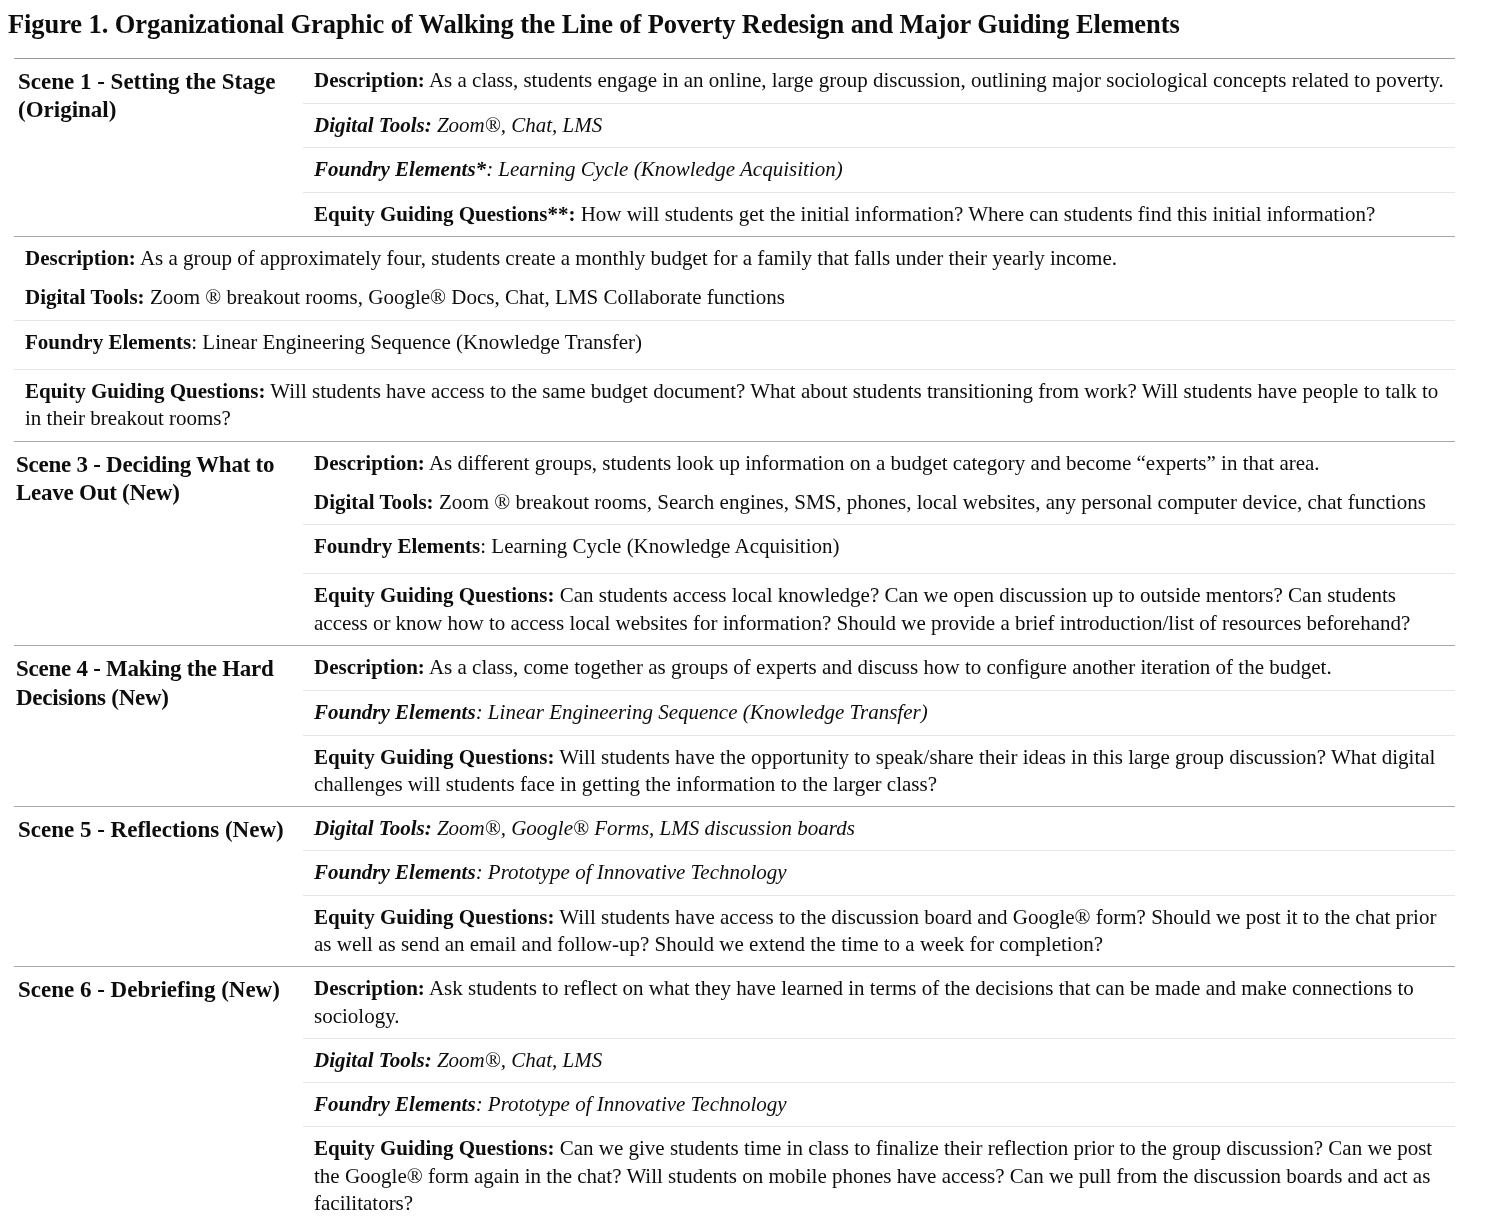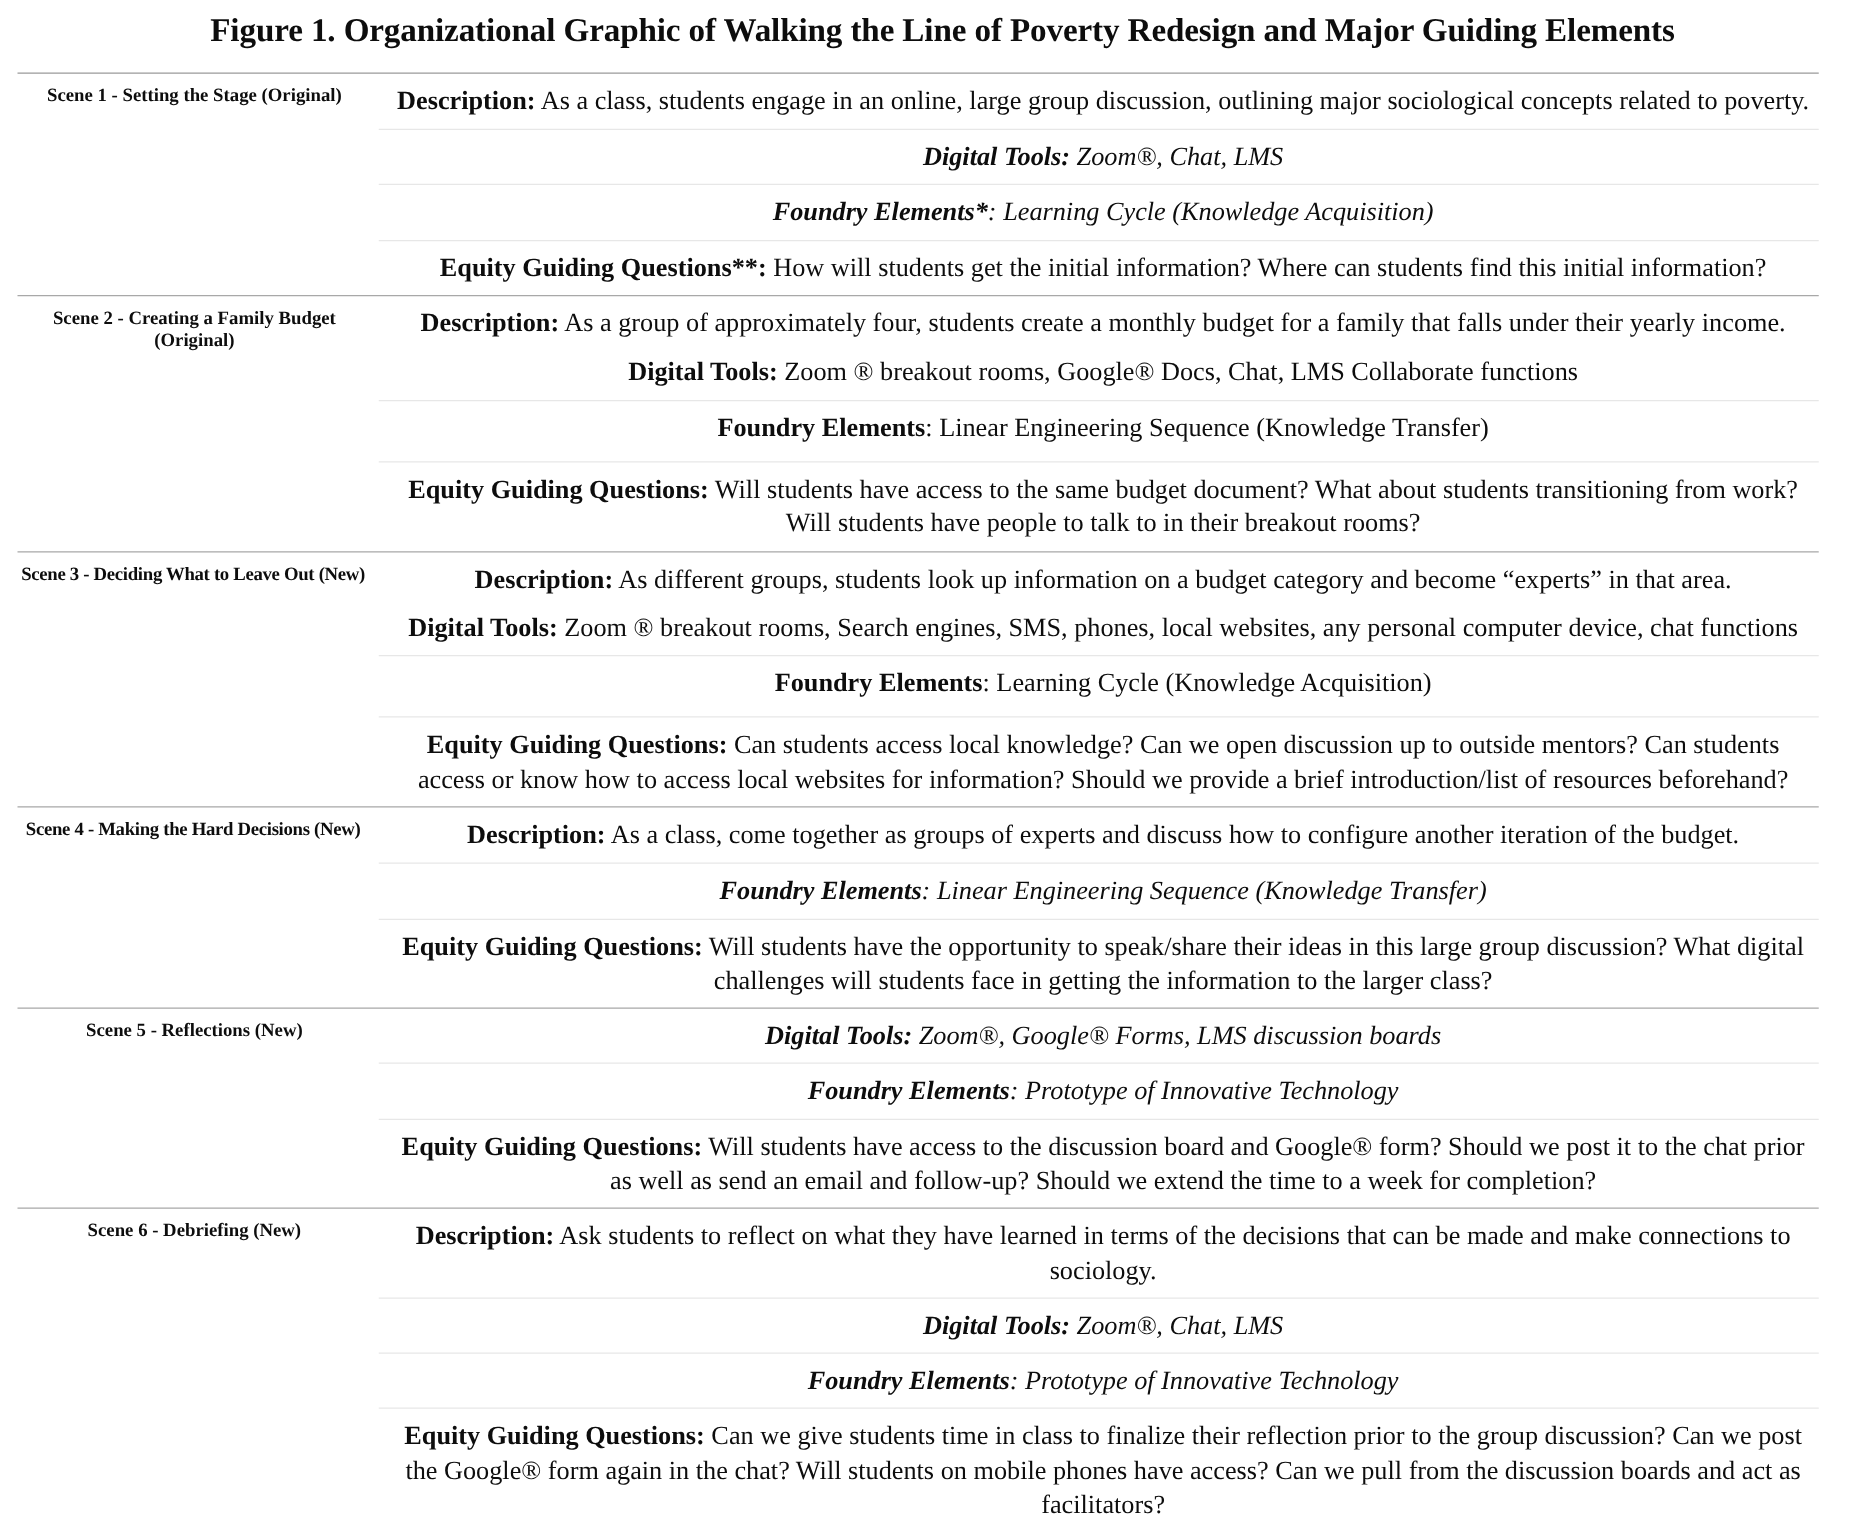--- a/index.html
+++ b/index.html
@@ -14,21 +14,20 @@
     color: #0d0d0d;
     -webkit-font-smoothing: antialiased;
   }
   .page {
     position: relative;
     width: 1500px;
     height: 1218px;
     box-sizing: border-box;
     padding: 0;
     overflow: hidden;
-    text-align: center;
   }
 
   
   .fig-title {
     font-size: 26.5px;
     font-weight: bold;
     letter-spacing: -0.1px;
     line-height: 1.1;
     padding: 10px 0 0 8px;
     white-space: nowrap;
@@ -45,21 +44,21 @@
     border-bottom: 1.6px solid #a8a8a8;
   }
   .scene-row:last-child {
     border-bottom: 1.6px solid #c9c9c9;
   }
   .scene-label {
     flex: 0 0 289px;
     width: 289px;
     box-sizing: border-box;
     padding: 9px 10px 6px 4px;
-    font-size: 15px;
+    font-size: 23px;
     font-weight: bold;
     line-height: 1.23;
   }
   .scene-label.tight {
     padding-left: 2px;
     letter-spacing: -0.25px;
   }
   .scene-cells {
     flex: 1 1 auto;
     min-width: 0;
@@ -111,21 +110,20 @@
           </div>
           <div class="cell h-b">
             <p><span class="lbl">Foundry Elements*</span><span>: Learning Cycle (Knowledge Acquisition)</span></p>
           </div>
           <div class="cell h-f">
             <p><span class="lbl">Equity Guiding Questions**:</span><span> How will students get the initial information? Where can students find this initial information?</span></p>
           </div>
         </div>
       </div>
       <div class="scene-row">
-        <div class="scene-label">Scene 2 - Creating a Family Budget (Original)</div>
         <div class="scene-cells">
           <div class="cell h-d">
             <p><span class="lbl">Description:</span><span> As a group of approximately four, students create a monthly budget for a family that falls under their yearly income.</span></p>
             <p><span class="lbl">Digital Tools:</span><span> Zoom ® breakout rooms, Google® Docs, Chat, LMS Collaborate functions</span></p>
           </div>
           <div class="cell h-g">
             <p><span class="lbl">Foundry Elements</span><span>: Linear Engineering Sequence (Knowledge Transfer)</span></p>
           </div>
           <div class="cell h-e">
             <p><span class="lbl">Equity Guiding Questions:</span><span> Will students have access to the same budget document? What about students transitioning from work? Will students have people to talk to in their breakout rooms?</span></p>

